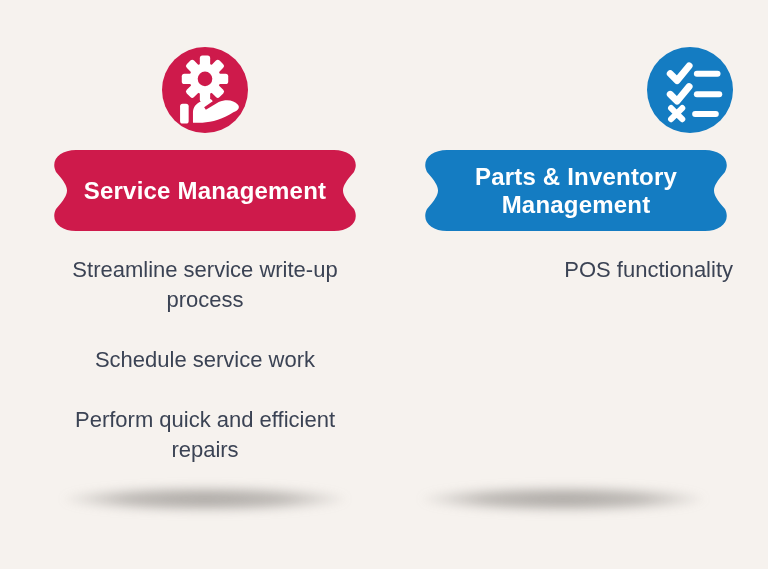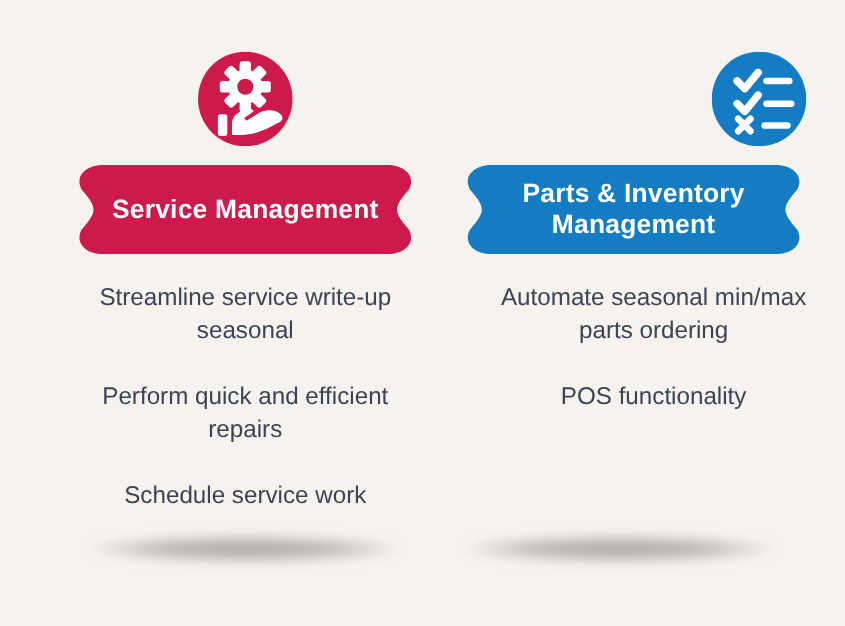--- a/index.html
+++ b/index.html
@@ -13,21 +13,21 @@
   }
   .column {
     position: absolute;
     top: 0;
     width: 340px;
     height: 100%;
     display: flex;
     flex-direction: column;
     align-items: center;
   }
-  .col-service { left: 53px; }
+  .col-service { left: 35px; }
   .col-parts  { left: 393px; align-items: flex-end; }
 
   .icon-circle {
     margin-top: 47px;
     width: 86px;
     height: 86px;
     border-radius: 50%;
     flex: 0 0 auto;
   }
   .icon-circle svg { display: block; width: 86px; height: 86px; }
@@ -130,24 +130,24 @@
       <svg class="ribbon-shape" viewBox="0 0 314 85" preserveAspectRatio="none">
         <path class="fill-red" d="M28 2 L286 2 C302 2 312 12 306 24 C298 33 295 38 295 42.5
           C295 47 298 52 306 61 C312 73 302 83 286 83 L28 83 C12 83 2 73 8 61
           C16 52 19 47 19 42.5 C19 38 16 33 8 24 C2 12 12 2 28 2 Z"></path>
       </svg>
       <div class="ribbon-label">Service Management</div>
     </div>
 
     <div class="items">
       <div class="item">Streamline service write-up
-seasonal</div>
+process</div>
+      <div class="item">Schedule service work</div>
       <div class="item">Perform quick and efficient
 repairs</div>
-      <div class="item">Schedule service work</div>
     </div>
 
     <div class="ground-shadow"></div>
   </div>
 
   <div class="column col-parts">
 
     <div class="icon-circle">
       <svg viewBox="0 0 100 100">
         <circle cx="50" cy="50" r="50" class="fill-blue"></circle>
@@ -166,21 +166,19 @@
       <svg class="ribbon-shape" viewBox="0 0 314 85" preserveAspectRatio="none">
         <path class="fill-blue" d="M28 2 L286 2 C302 2 312 12 306 24 C298 33 295 38 295 42.5
           C295 47 298 52 306 61 C312 73 302 83 286 83 L28 83 C12 83 2 73 8 61
           C16 52 19 47 19 42.5 C19 38 16 33 8 24 C2 12 12 2 28 2 Z"></path>
       </svg>
       <div class="ribbon-label">Parts &amp; Inventory
 Management</div>
     </div>
 
     <div class="items">
-      <div class="item">Automate seasonal min/max
-parts ordering</div>
       <div class="item">POS functionality</div>
     </div>
 
     <div class="ground-shadow"></div>
   </div>
 
 </div>
 
 </body></html>

